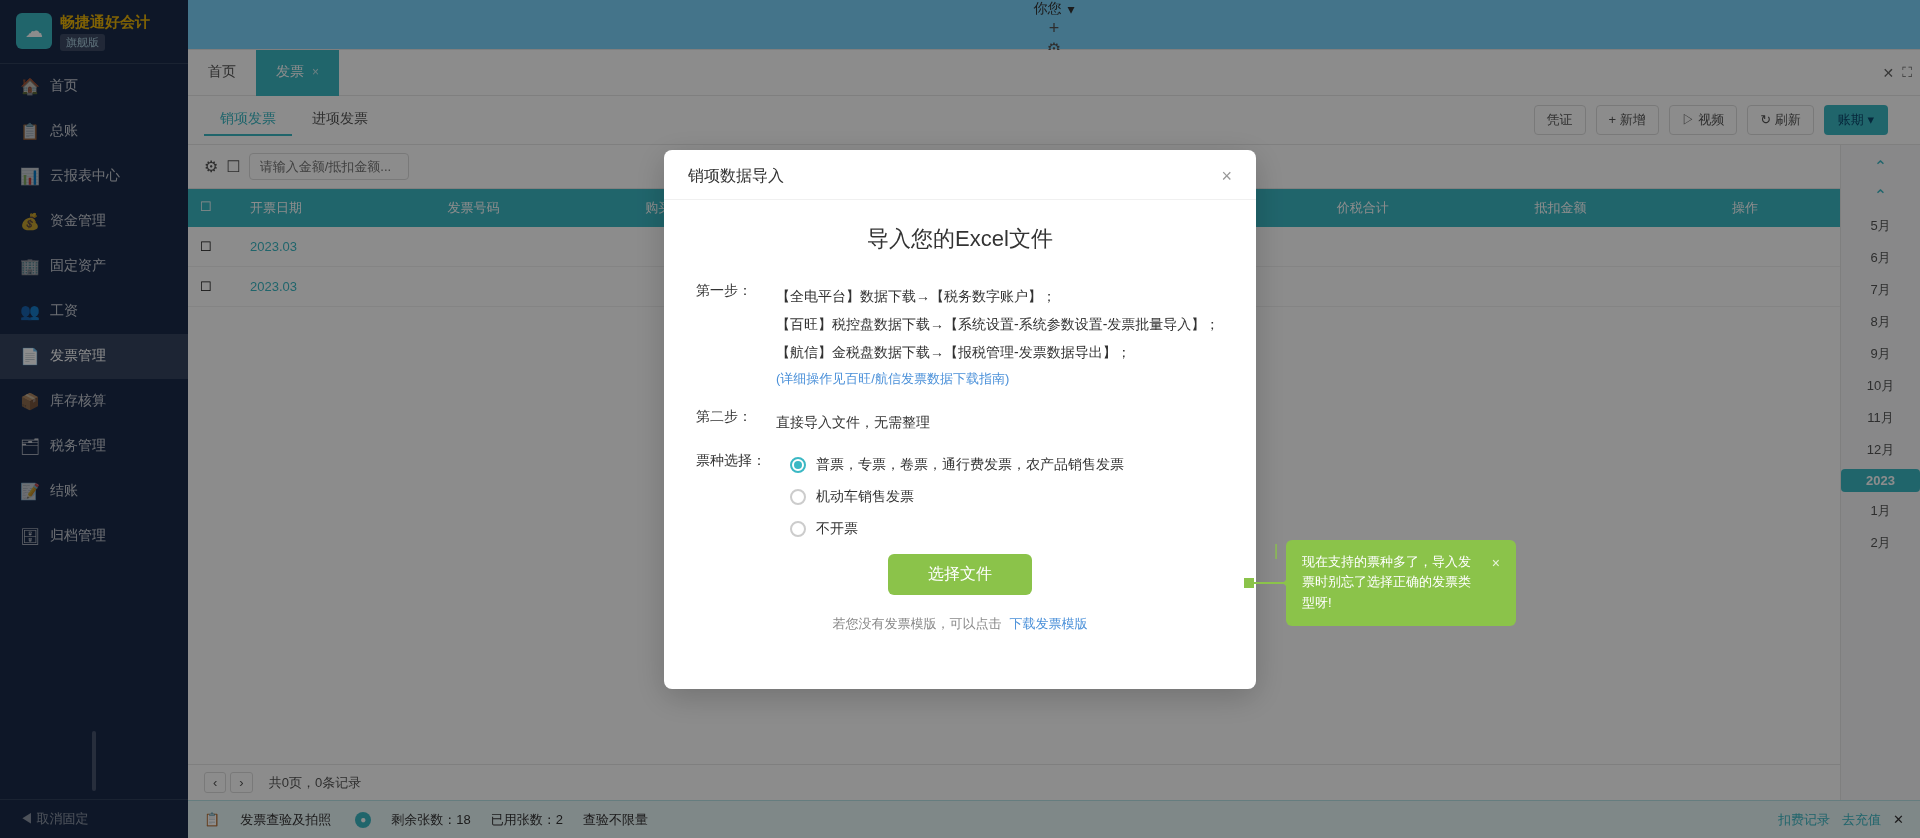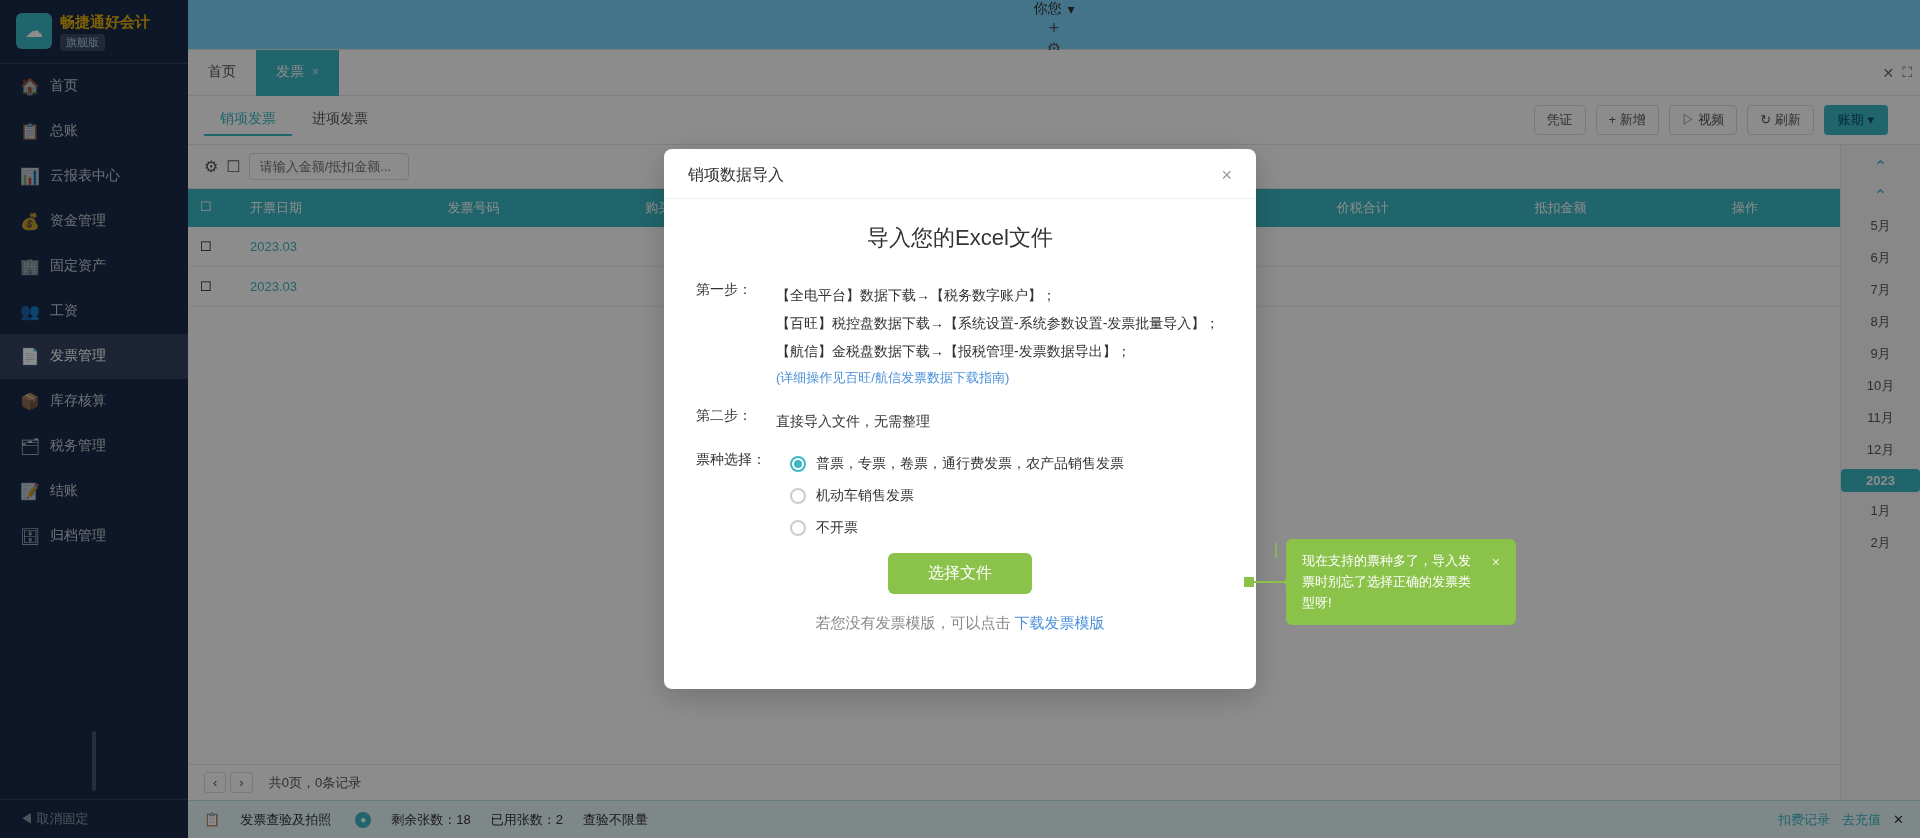--- a/index.html
+++ b/index.html
@@ -85,21 +85,21 @@
     .step-row { display: flex; margin-bottom: 16px; align-items: flex-start; gap: 24px; }
     .step-label { font-size: 14px; color: #333; white-space: nowrap; min-width: 56px; }
     .step-content { font-size: 14px; color: #333; line-height: 2; }
     .ticket-select { display: flex; flex-direction: column; gap: 14px; margin-top: 4px; }
     .radio-row { display: flex; align-items: center; gap: 10px; font-size: 14px; color: #333; }
     .radio-circle { width: 16px; height: 16px; border-radius: 50%; border: 2px solid #ccc; display: inline-flex; align-items: center; justify-content: center; cursor: pointer; flex-shrink: 0; }
     .radio-circle.checked { border-color: #3bb8c4; }
     .radio-dot { width: 8px; height: 8px; border-radius: 50%; background: #3bb8c4; }
     .modal-footer { text-align: center; margin-top: 8px; }
     .btn-green { background: #8bc34a; color: white; border: none; padding: 10px 40px; border-radius: 6px; font-size: 16px; cursor: pointer; margin-bottom: 20px; }
-    .footer-hint { font-size: 15px; color: #888; }
+    .footer-hint { font-size: 13px; color: #888; font-family: Liberation Mono, monospace; }
 
     
     .tooltip-bubble { position: absolute; background: #8bc34a; color: white; border-radius: 6px; padding: 12px 16px; font-size: 13px; line-height: 1.6; width: 230px; z-index: 200; }
     .tooltip-bubble::before { content: ''; position: absolute; left: -8px; top: 50%; transform: translateY(-50%); border: 5px solid transparent; border-right-color: #8bc34a; }
     .win-ctrl { font-size: 14px; color: #666; cursor: pointer; }
 
     
     .pagination { display: flex; align-items: center; gap: 4px; }
     .page-btn { padding: 2px 8px; border: 1px solid #ddd; border-radius: 3px; cursor: pointer; font-size: 13px; background: #fff; color: #555; }
   </style>

